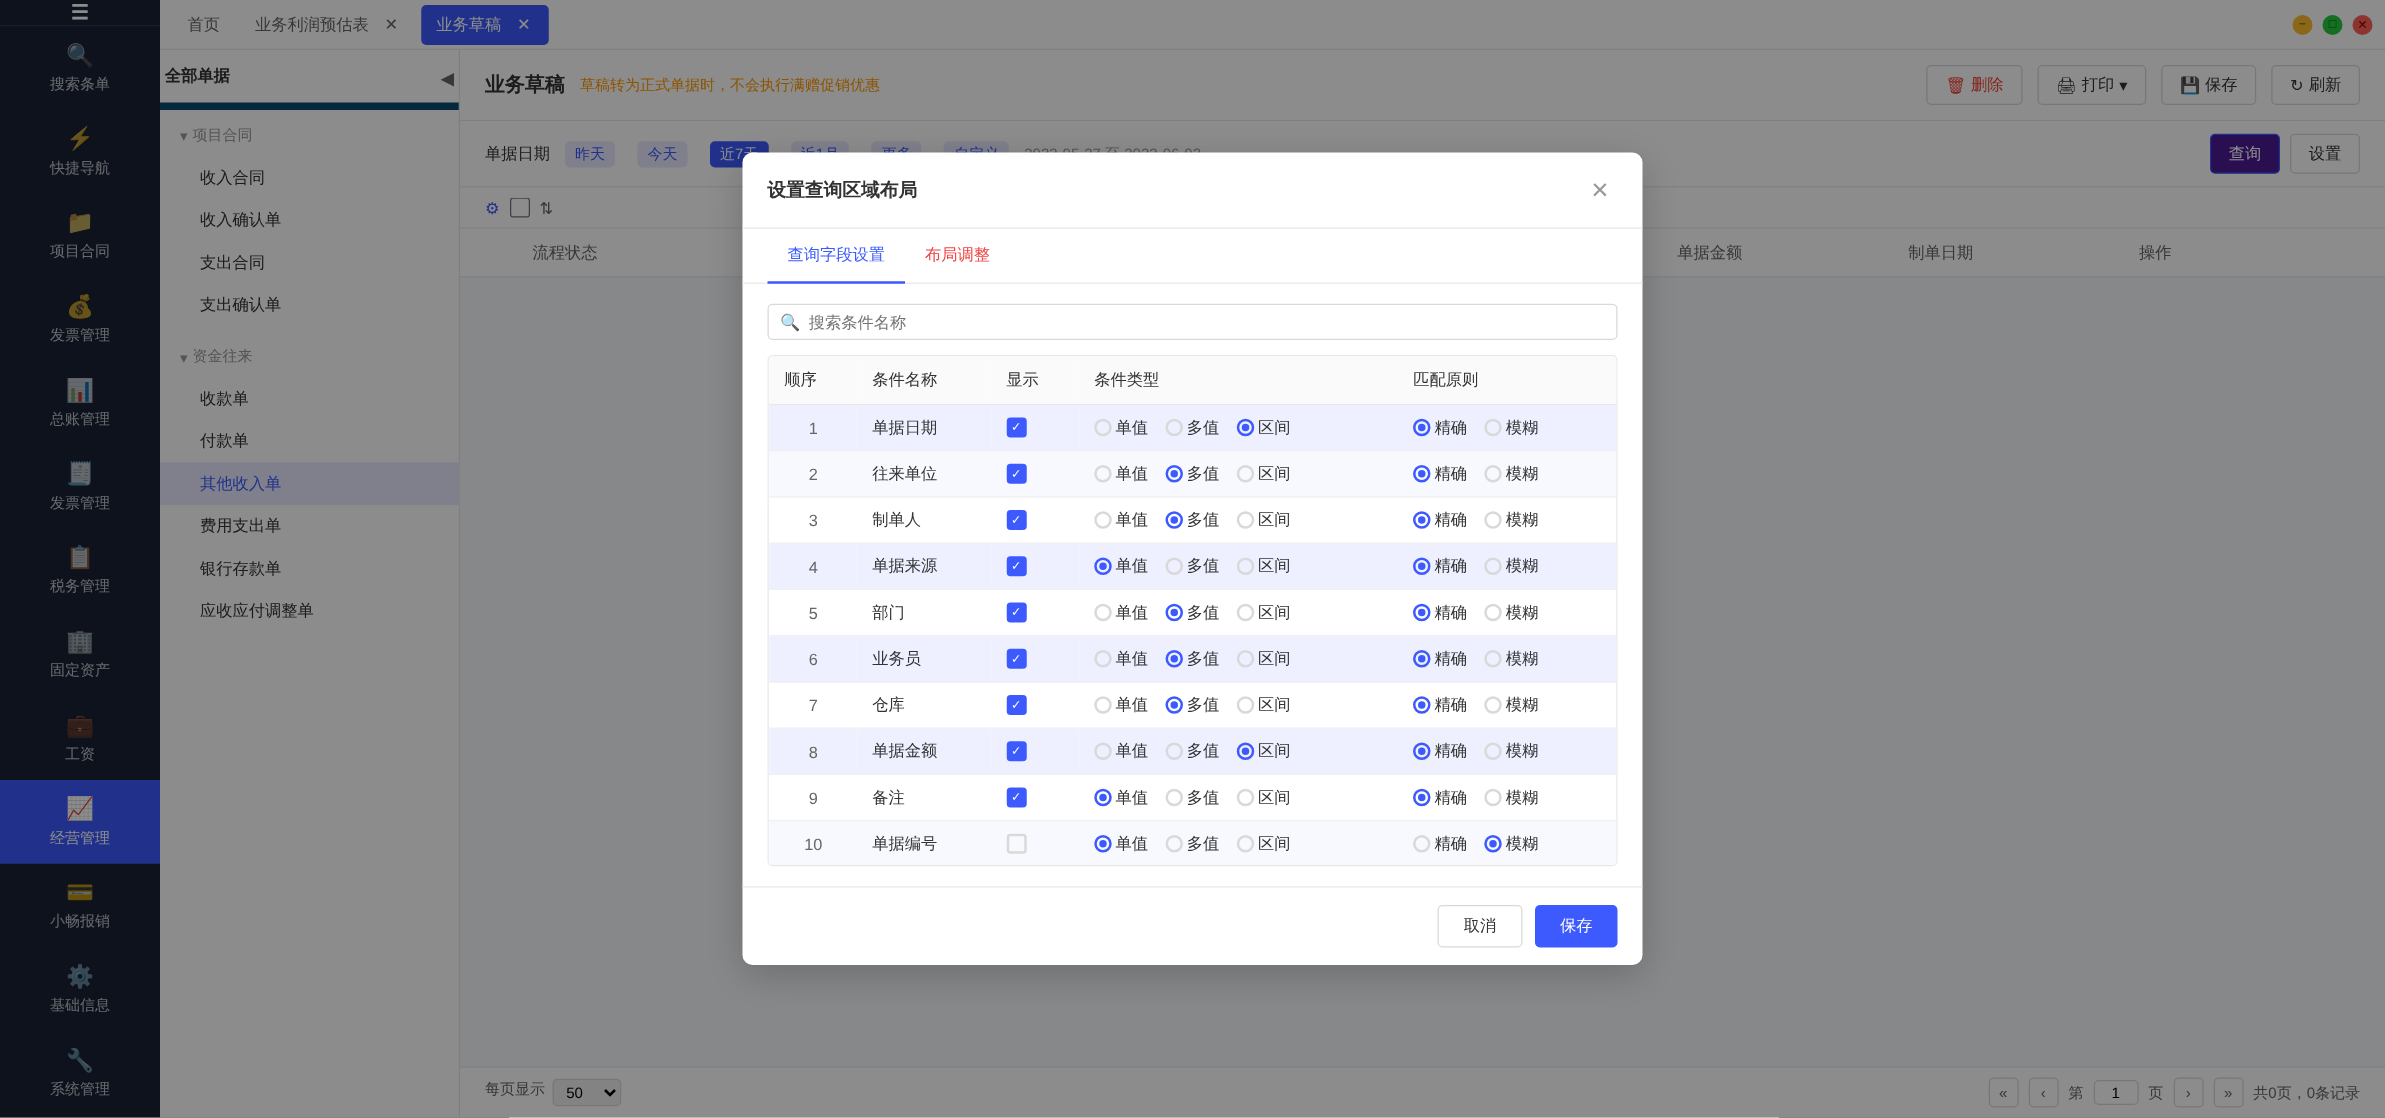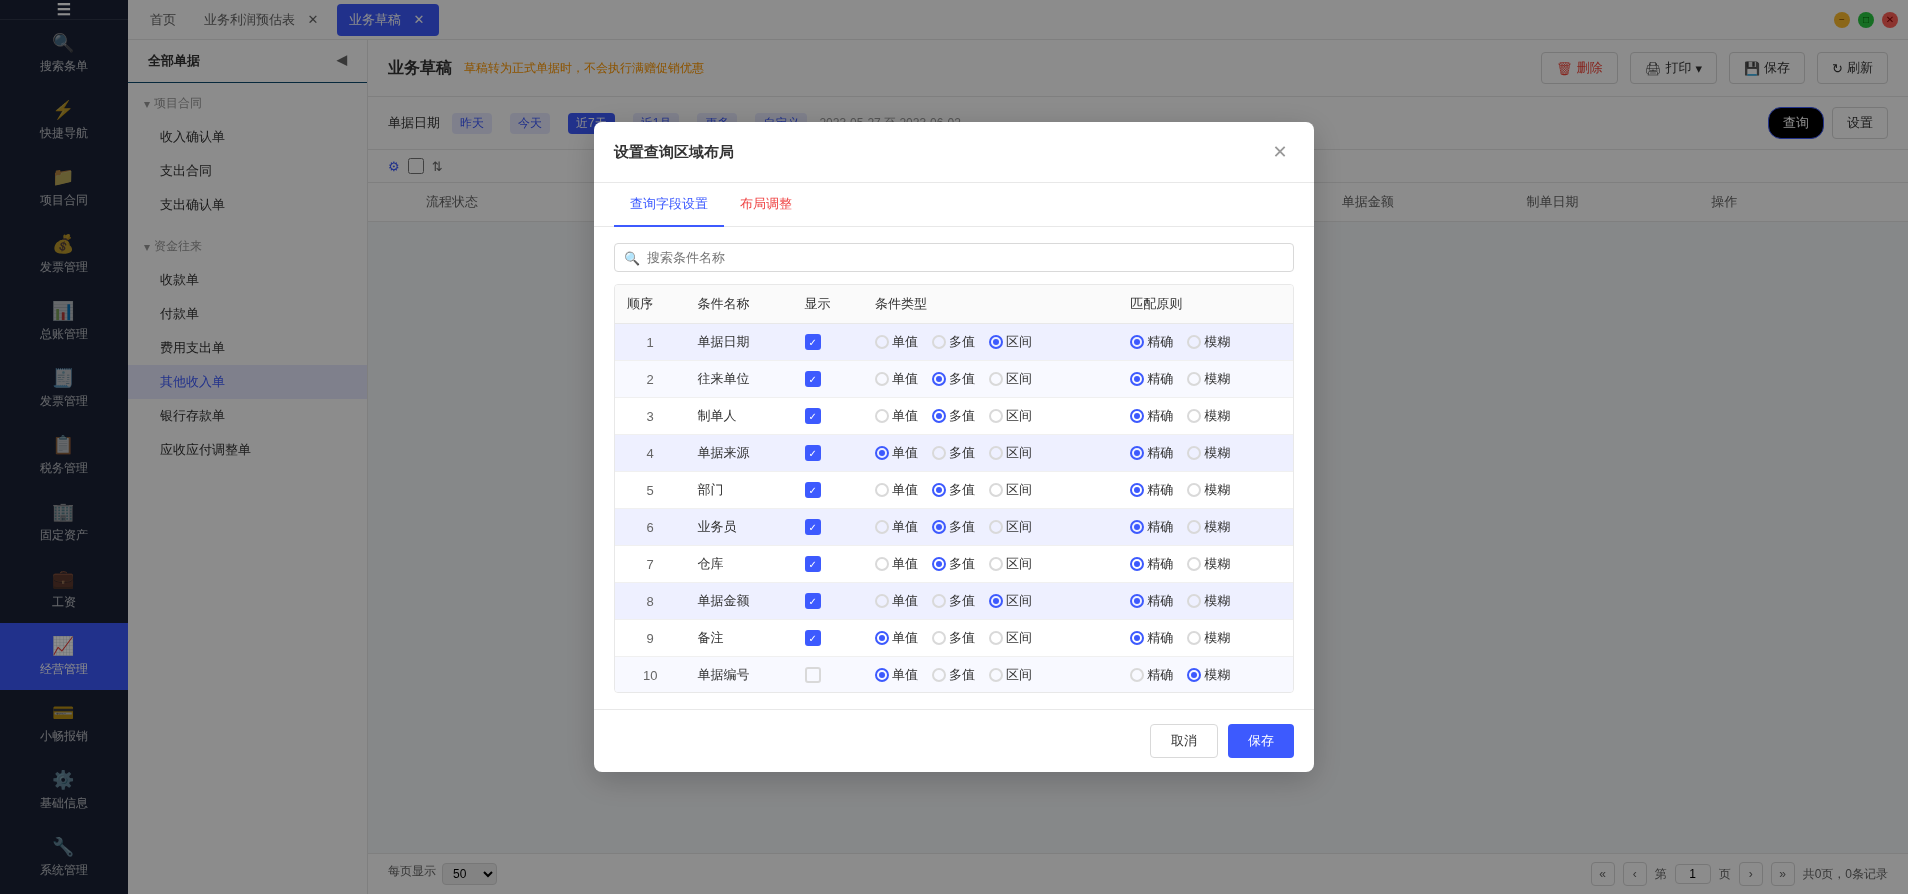--- a/index.html
+++ b/index.html
@@ -27,35 +27,35 @@
     .window-btn { width: 16px; height: 16px; border-radius: 50%; cursor: pointer; display: flex; align-items: center; justify-content: center; font-size: 10px; }
     .win-close { background: #ff5f57; color: #8b0000; }
     .win-min { background: #febc2e; color: #7b4400; }
     .win-max { background: #28c840; color: #006500; }
 
     
     .content-area { flex: 1; display: flex; overflow: hidden; }
 
     
     .left-panel { width: 240px; background: white; border-right: 1px solid #e8e8e8; display: flex; flex-direction: column; flex-shrink: 0; }
-    .left-panel-header { padding: 12px 20px; font-weight: bold; display: flex; align-items: flex-start; justify-content: space-between; border-bottom: 1px solid #0c4a6e; }
+    .left-panel-header { padding: 12px 4px; font-weight: bold; display: flex; align-items: flex-end; justify-content: space-between; border-bottom: 6px solid #0c4a6e; }
     .left-panel-toggle { cursor: pointer; color: #666; }
     .left-panel-section { padding: 4px 0; }
     .left-panel-section-title { padding: 8px 16px; font-size: 12px; color: #999; display: flex; align-items: center; gap: 4px; cursor: pointer; }
     .left-panel-item { padding: 8px 16px 8px 32px; font-size: 13px; color: #333; cursor: pointer; }
     .left-panel-item.active { background: #e8eaff; color: #3d5afe; }
 
     
     .page-main { flex: 1; display: flex; flex-direction: column; overflow: hidden; background: #f5f7fa; }
     .page-header { background: white; padding: 12px 20px; border-bottom: 1px solid #e8e8e8; display: flex; align-items: center; justify-content: space-between; }
     .page-title { font-size: 16px; font-weight: bold; display: flex; align-items: center; gap: 12px; }
     .page-subtitle { font-size: 12px; color: #ff9800; font-weight: normal; }
     .page-actions { display: flex; gap: 12px; align-items: center; }
     .btn { padding: 6px 14px; border-radius: 4px; border: 1px solid #d9d9d9; background: white; cursor: pointer; font-size: 13px; color: #333; display: flex; align-items: center; gap: 4px; }
-    .btn-primary { background: #000000; color: white; border-color: #3d5afe; border-radius: 13px; }
+    .btn-primary { background: #4c1d95; color: white; border-color: #3d5afe; }
     .btn-danger { color: #f44336; }
 
     .filter-bar { background: white; padding: 10px 20px; border-bottom: 1px solid #e8e8e8; display: flex; align-items: center; gap: 12px; }
     .filter-label { color: #333; }
     .date-chip { padding: 2px 8px; border-radius: 4px; background: #e8eaff; color: #3d5afe; font-size: 12px; cursor: pointer; }
     .date-chip.active { background: #3d5afe; color: white; }
 
     .table-header { background: white; padding: 8px 20px; border-bottom: 1px solid #e8e8e8; display: flex; align-items: center; gap: 8px; }
 
     .status-bar { background: white; border-top: 1px solid #e8e8e8; padding: 8px 20px; display: flex; align-items: center; justify-content: space-between; font-size: 12px; color: #666; }
@@ -205,33 +205,34 @@
         <div class="left-panel-header">
           <span>全部单据</span>
           <span class="left-panel-toggle">◀</span>
         </div>
         <div id="left-panel-sections">
             <div class="left-panel-section">
               <div class="left-panel-section-title">
                 <span>▾</span>
                 <span>项目合同</span>
               </div>
+              <div class="left-panel-item">收入合同</div>
               <div class="left-panel-item">收入确认单</div>
               <div class="left-panel-item">支出合同</div>
               <div class="left-panel-item">支出确认单</div>
             </div>
             <div class="left-panel-section">
               <div class="left-panel-section-title">
                 <span>▾</span>
                 <span>资金往来</span>
               </div>
               <div class="left-panel-item">收款单</div>
               <div class="left-panel-item">付款单</div>
+              <div class="left-panel-item active">其他收入单</div>
               <div class="left-panel-item">费用支出单</div>
-              <div class="left-panel-item active">其他收入单</div>
               <div class="left-panel-item">银行存款单</div>
               <div class="left-panel-item">应收应付调整单</div>
             </div>
           </div>
       </div>
 
       <div class="page-main">
 
         <div class="page-header">
           <div class="page-title">

